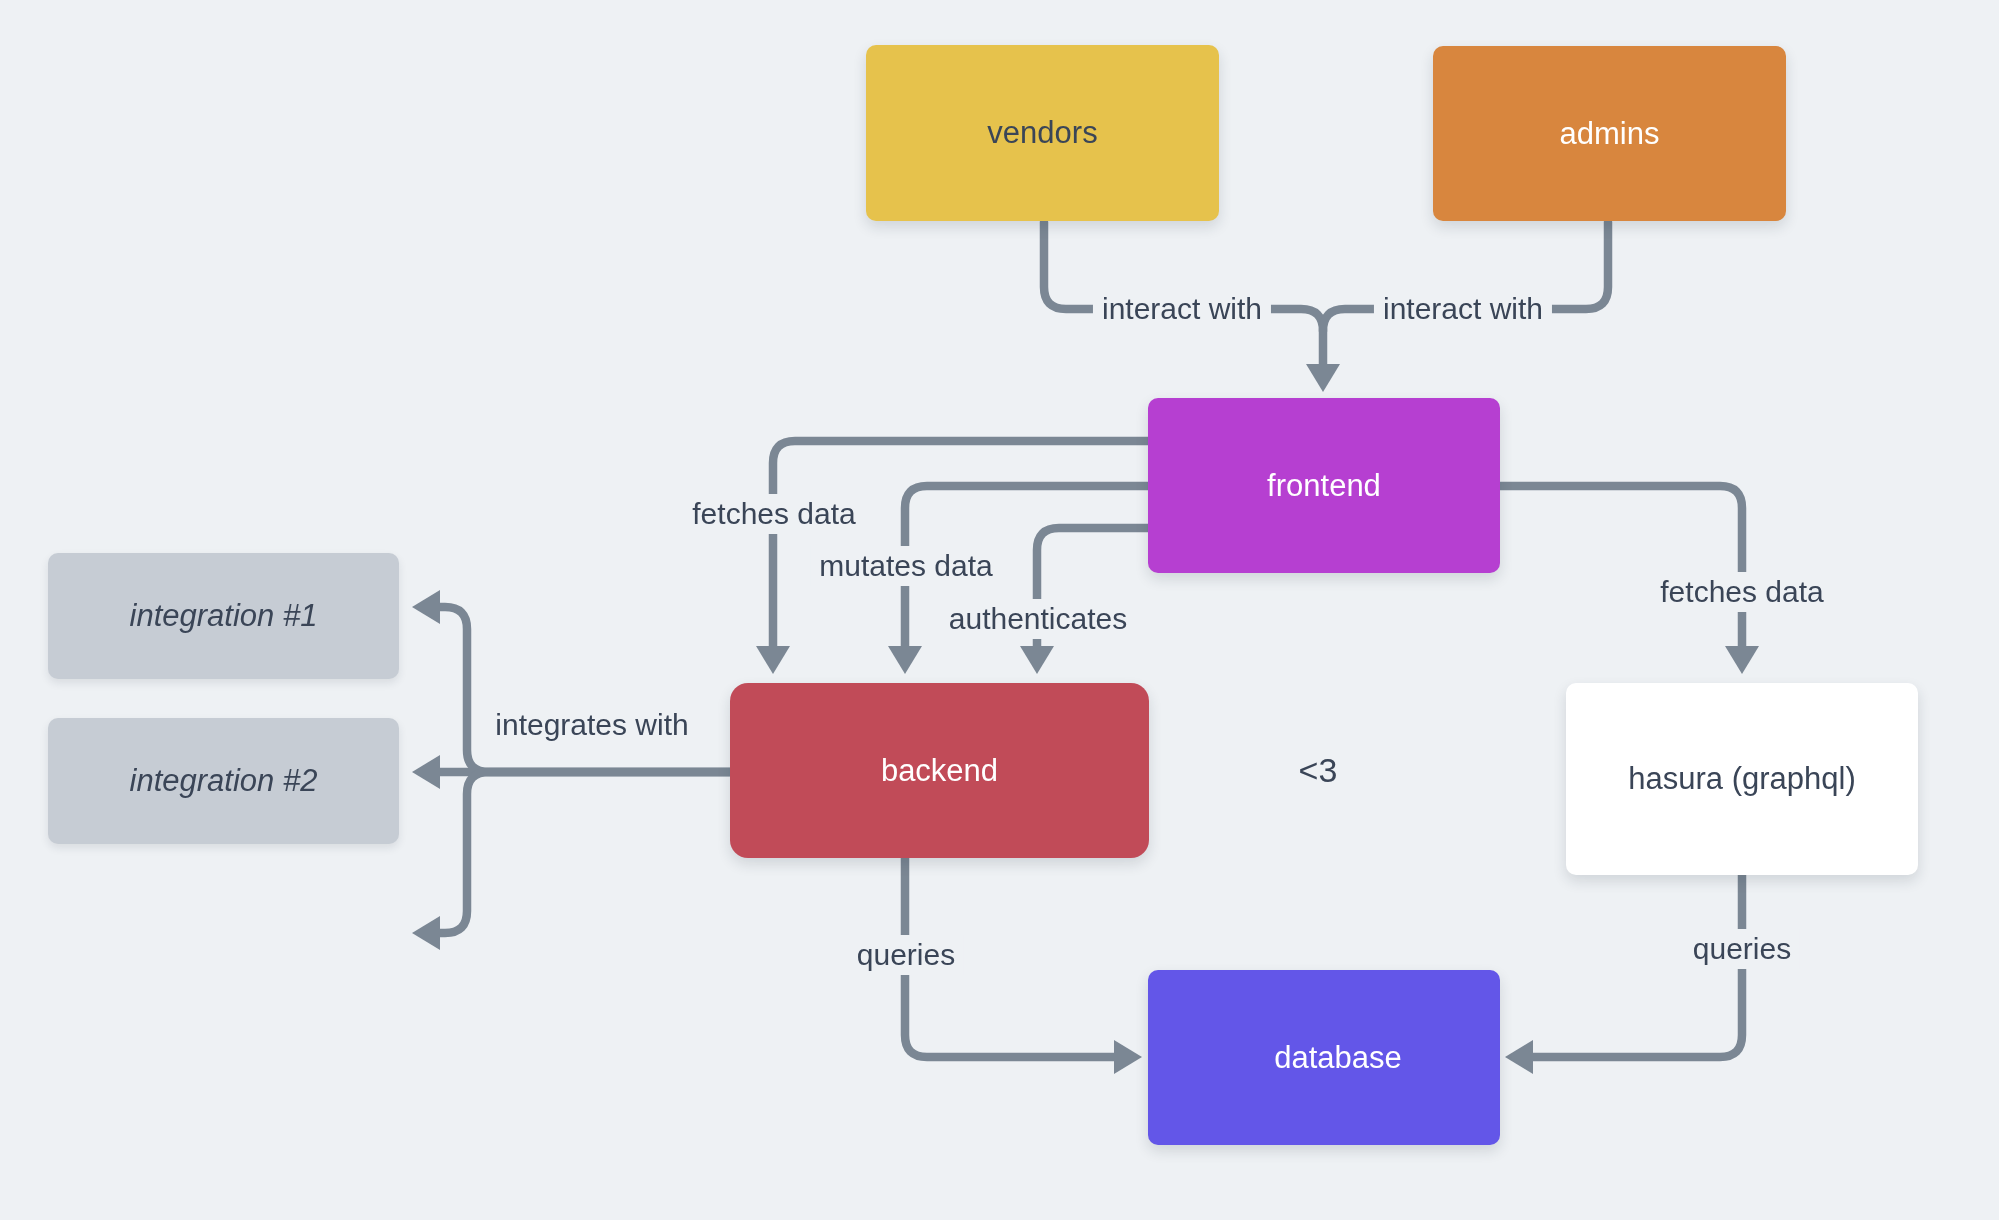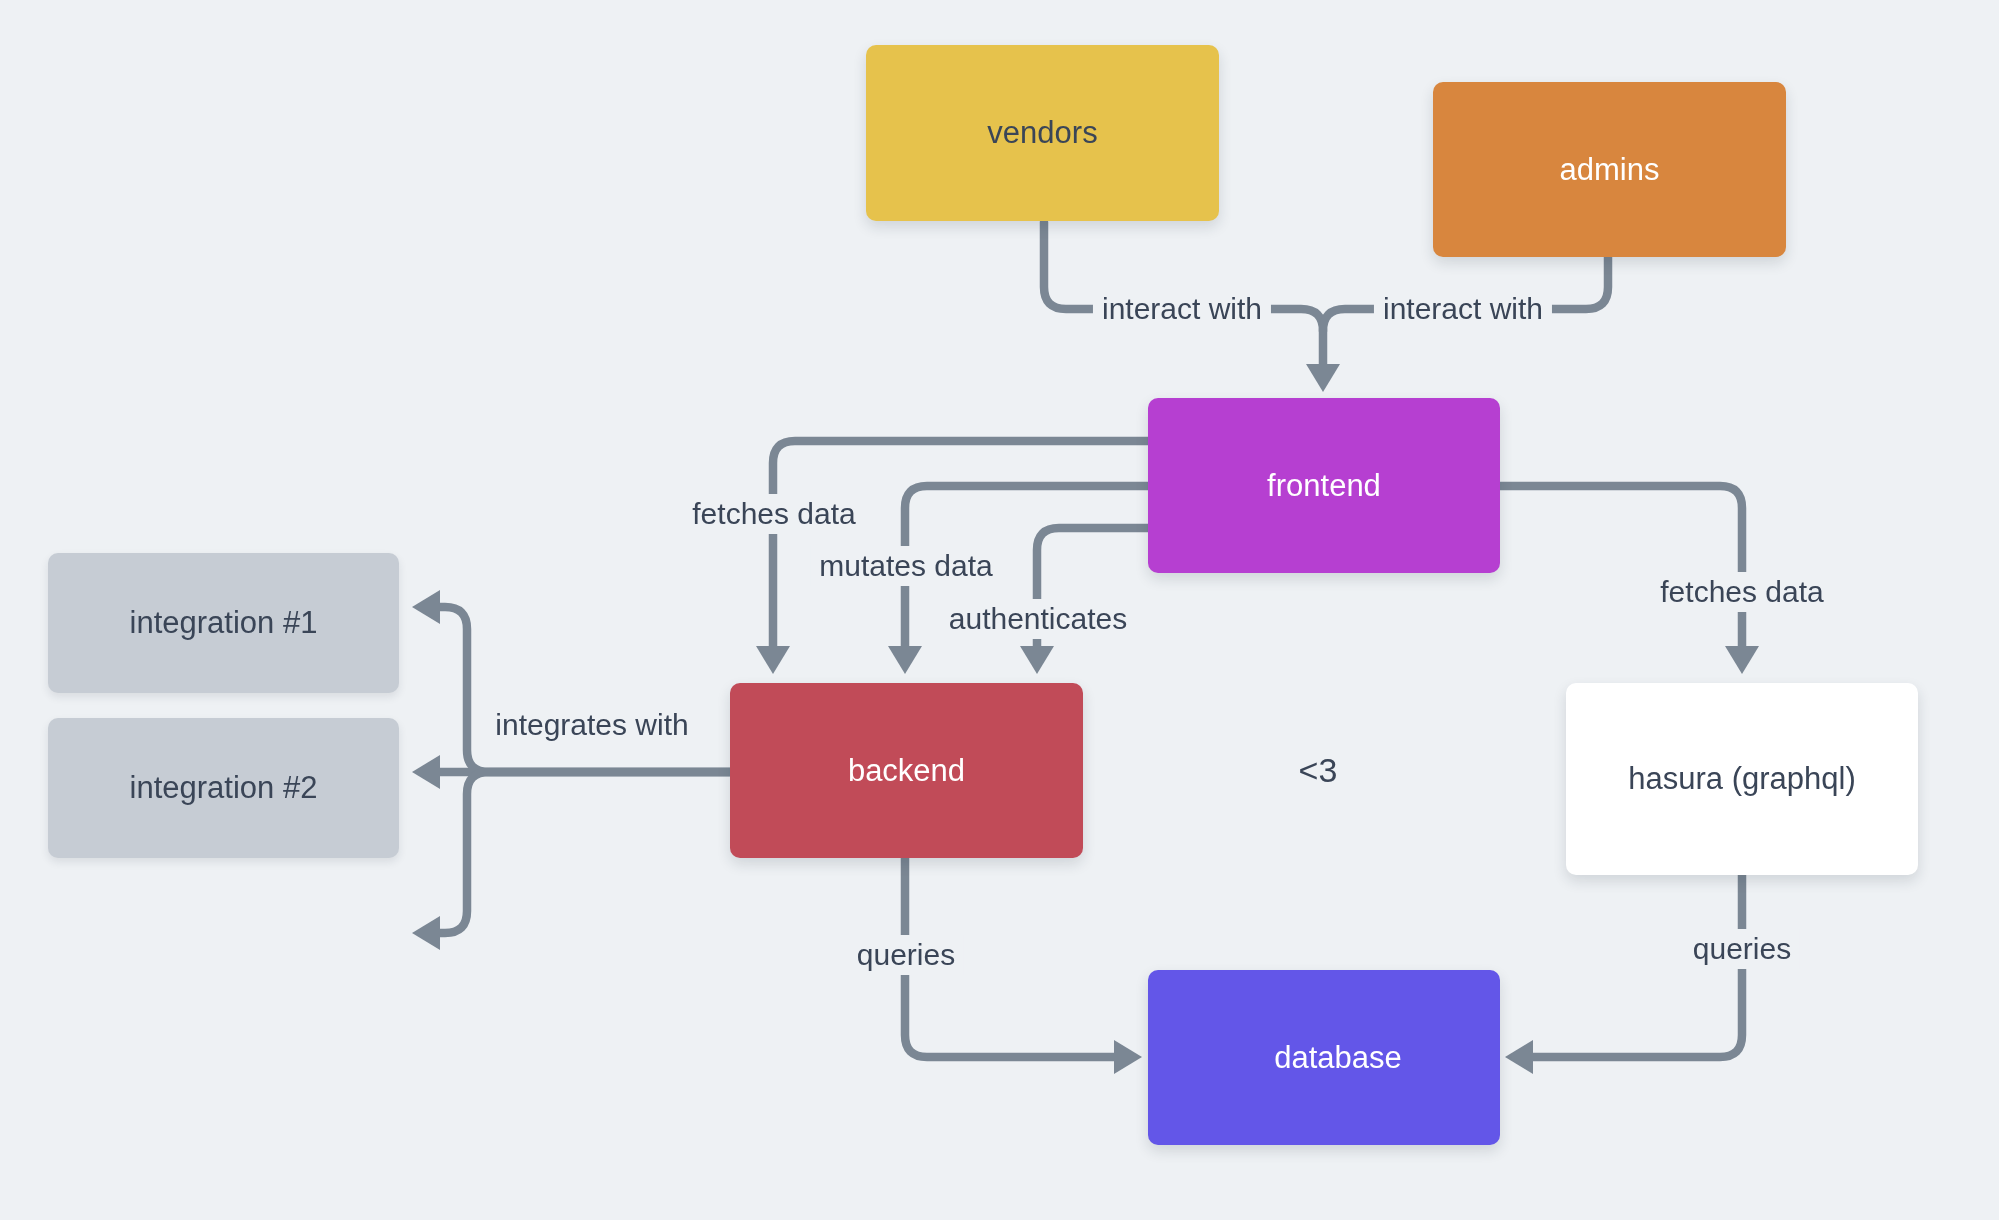--- a/index.html
+++ b/index.html
@@ -28,26 +28,26 @@
   .node {
     position: absolute;
     display: flex; align-items: center; justify-content: center;
     border-radius: 10px;
     font-size: 31px;
     color: var(--node-text-light);
     box-shadow: 0 6px 14px rgba(30, 41, 59, 0.14);
     text-align: center;
   }
   .node-vendors     { left: 866px;  top: 45px;  width: 353px; height: 176px; background: var(--node-vendors); color: var(--node-text-dark); }
-  .node-admins      { left: 1433px; top: 46px;  width: 353px; height: 175px; background: var(--node-admins); margin-top: 36px; }
+  .node-admins      { left: 1433px; top: 46px;  width: 353px; height: 175px; background: var(--node-admins); }
   .node-frontend    { left: 1148px; top: 398px; width: 352px; height: 175px; background: var(--node-frontend); }
-  .node-backend     { left: 730px;  top: 683px; width: 353px; height: 175px; background: var(--node-backend); }
+  .node-backend     { left: 730px;  top: 683px; width: 419px; height: 175px; background: var(--node-backend); border-radius: 18px; }
   .node-hasura      { left: 1566px; top: 683px; width: 352px; height: 192px; background: var(--node-hasura); color: var(--node-text-dark); }
   .node-database    { left: 1148px; top: 970px; width: 352px; height: 175px; background: var(--node-database); padding-left: 28px; }
-  .node-integration { width: 351px; height: 140px; background: var(--node-integration); color: var(--node-text-dark); box-shadow: 0 4px 9px rgba(30,41,59,0.10); }
+  .node-integration { width: 351px; height: 126px; background: var(--node-integration); color: var(--node-text-dark); box-shadow: 0 4px 9px rgba(30,41,59,0.10); font-style: italic; }
   .node-integration1 { left: 48px; top: 553px; }
   .node-integration2 { left: 48px; top: 718px; }
   .node-integration3 { left: 48px; top: 883px; }
   .edge-label {
     position: absolute;
     transform: translate(-50%, -50%);
     font-size: 30px;
     color: var(--label-text);
     background: var(--bg);
     padding: 3px 9px;

